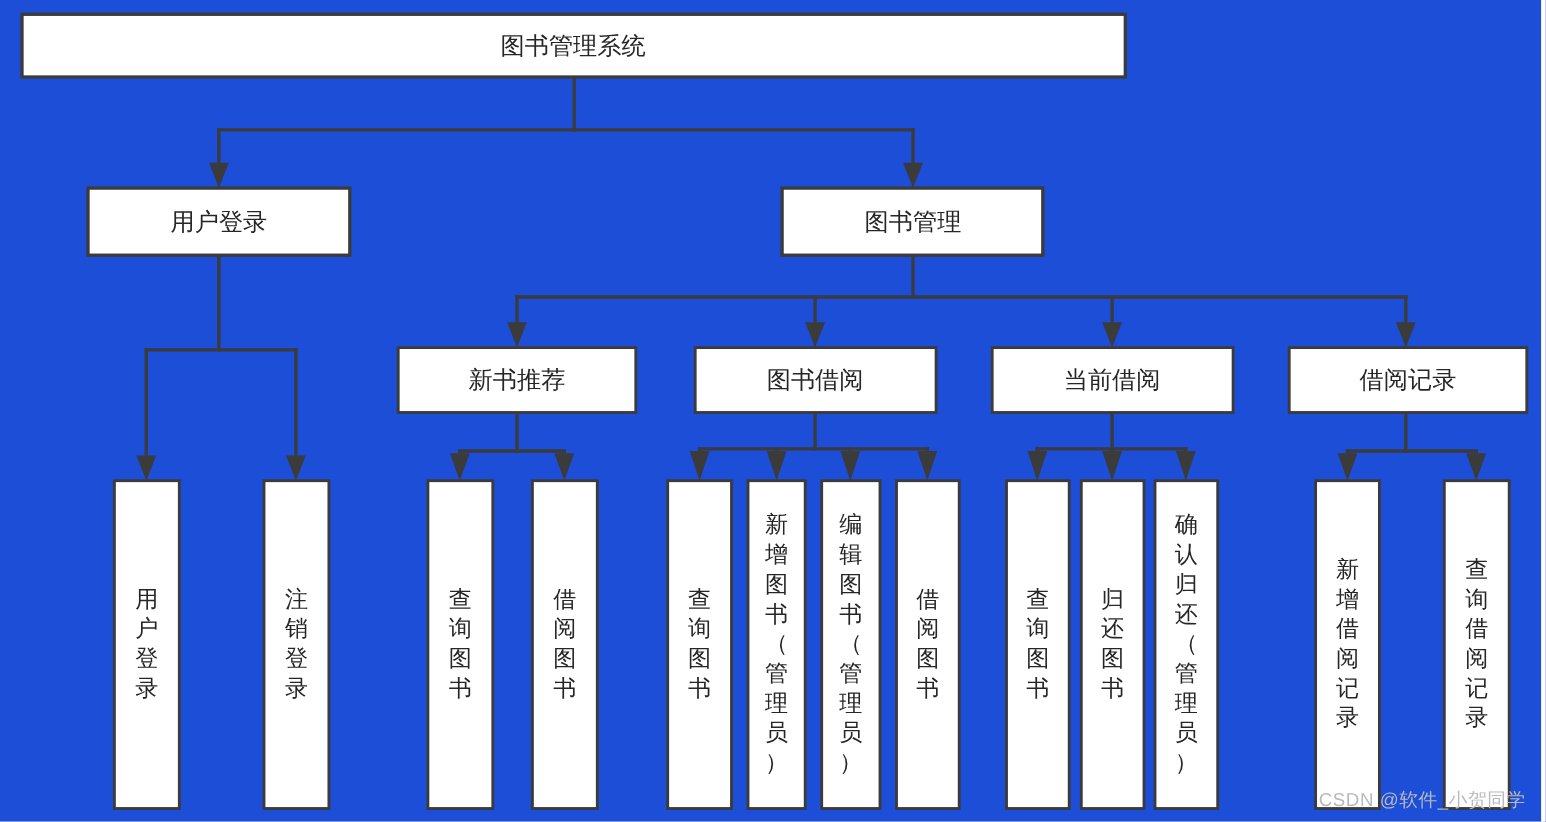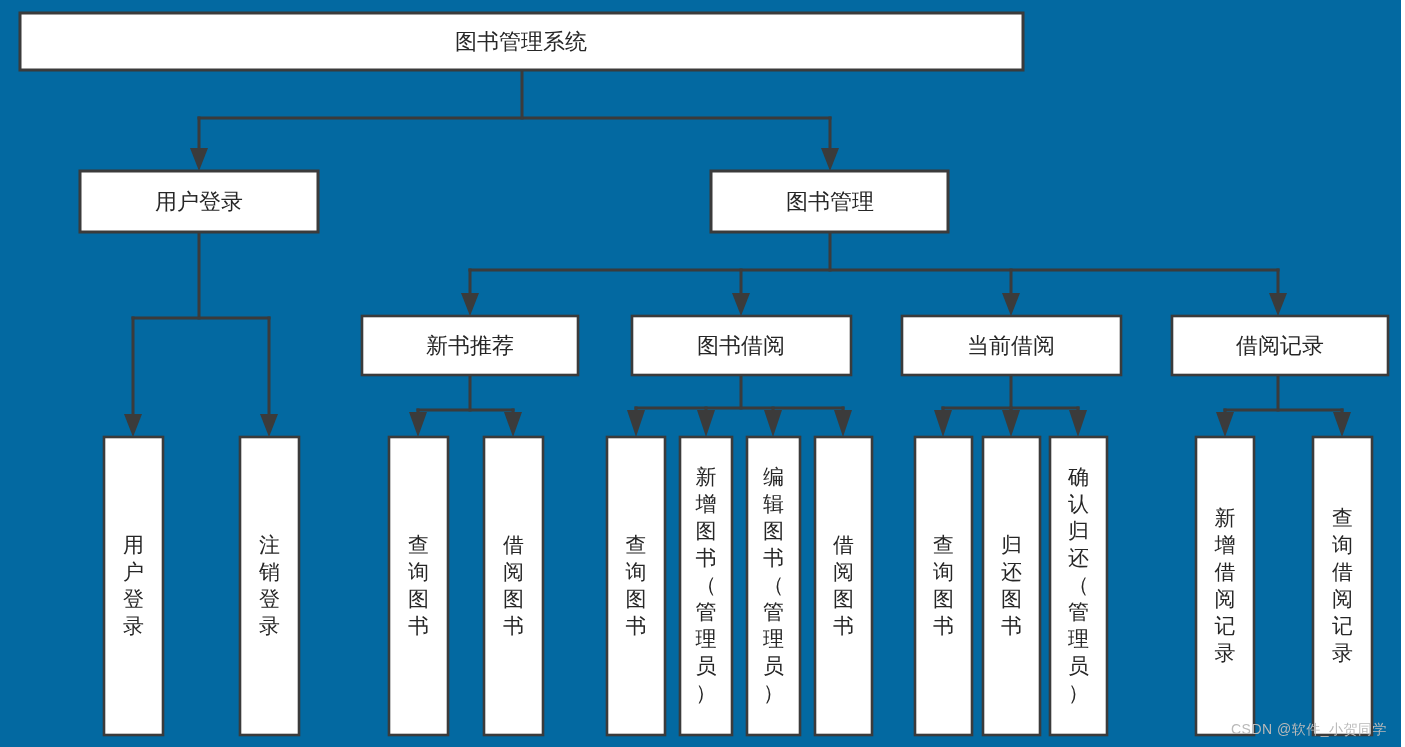--- a/index.html
+++ b/index.html
@@ -7,21 +7,21 @@
     padding: 0;
     background: #ffffff;
   }
   body {
     font-family: "Liberation Sans", "DejaVu Sans", sans-serif;
   }
   #stage {
     position: relative;
     width: 1401px;
     height: 747px;
-    background: #0369a1;
+    background: #1d4ed8;
     overflow: hidden;
   }
   svg#diagram {
     position: absolute;
     left: 0;
     top: 0;
     width: 1405px;
     height: 747px;
     display: block;
   }
@@ -51,21 +51,21 @@
     dominant-baseline: middle;
   }
   text.node-label.vert {
     font-size: 21px;
   }
   .watermark {
     position: absolute;
     right: 14px;
     bottom: 8px;
     font-family: "Liberation Sans", "DejaVu Sans", sans-serif;
-    font-size: 14px;
+    font-size: 17px;
     color: #b9b9b9;
     letter-spacing: 0.5px;
     white-space: nowrap;
     pointer-events: none;
   }
 </style>
 </head>
 <body>
 
 <div id="stage">

